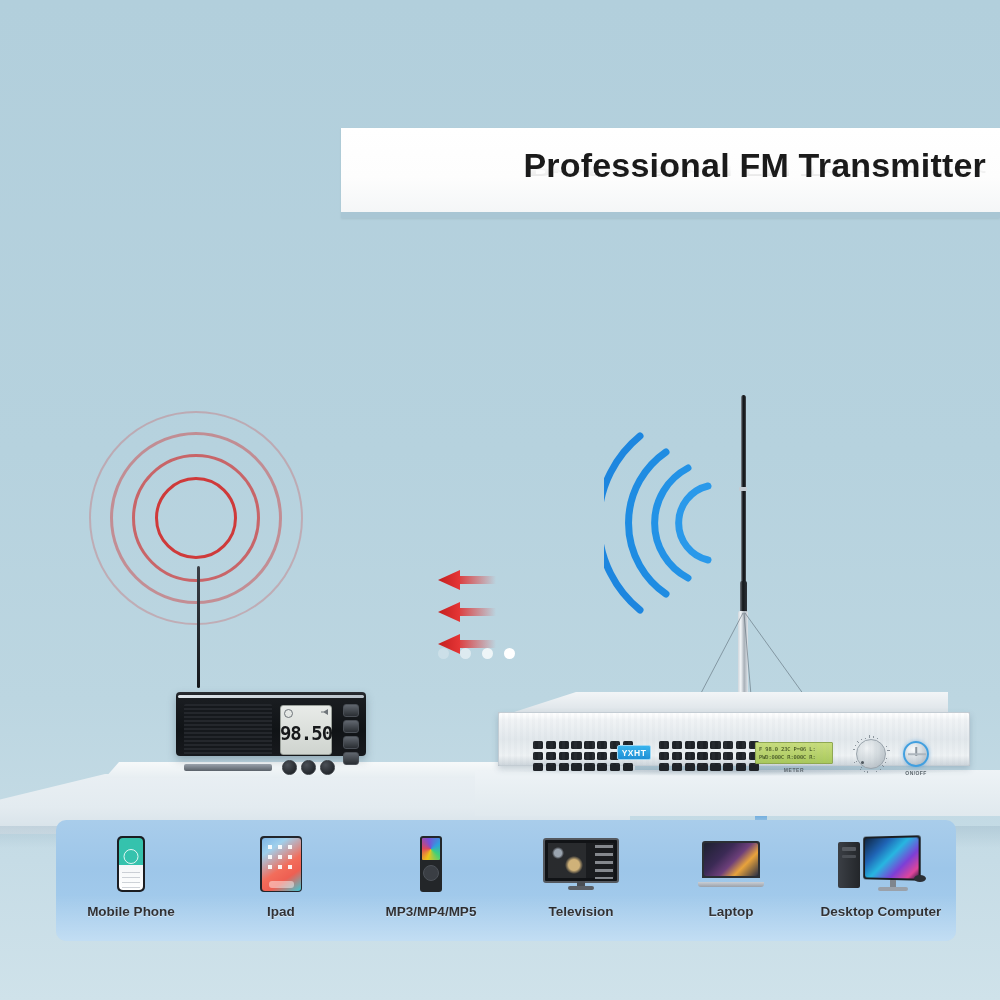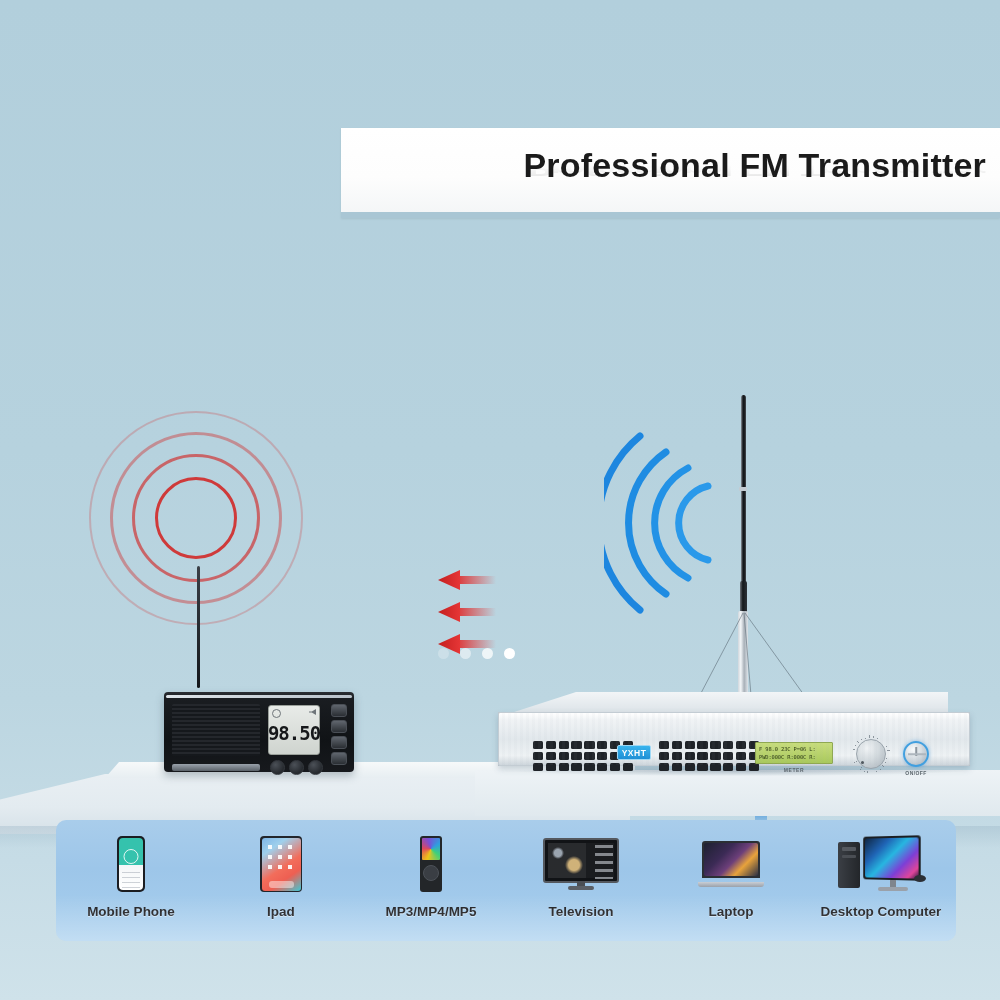--- a/index.html
+++ b/index.html
@@ -149,21 +149,21 @@
     background:linear-gradient(135deg,#0f2744 0%,#1f64b5 28%,#27b6e0 48%,#7c3fd6 70%,#e0459a 88%,#2a1840 100%);}
   .desk-stand{position:absolute;left:52px;bottom:4px;width:6px;height:8px;background:#7f858d;}
   .desk-foot{position:absolute;left:40px;bottom:1px;width:30px;height:4px;background:#9aa1aa;border-radius:2px;}
   .desk-mouse{position:absolute;right:-2px;bottom:10px;width:12px;height:7px;border-radius:50%;background:#2b2f35;}
 
   
   .radio{position:absolute;left:164px;top:686px;width:190px;height:98px;}
   .radio-ant{position:absolute;left:33px;top:-120px;width:3px;height:122px;
     background:linear-gradient(180deg,#3a3f46,#14171b);border-radius:2px;}
   .radio-body{
-    position:absolute;left:0;top:6px;width:190px;height:80px;border-radius:4px;
+    position:absolute;left:12px;top:6px;width:190px;height:64px;border-radius:4px;
     background:linear-gradient(180deg,#2b2e33 0%,#1a1d21 8%,#101316 60%,#17191d 100%);
     box-shadow:0 4px 8px rgba(60,80,95,.35);
   }
   .radio-top-strip{position:absolute;left:2px;top:3px;width:186px;height:3px;background:linear-gradient(90deg,#dfe5ea,#b9c2ca);border-radius:2px;}
   .radio-speaker{
     position:absolute;left:8px;top:12px;width:88px;height:52px;border-radius:2px;
     background:repeating-linear-gradient(180deg,#24272c 0 2px,#15181c 2px 4px);
   }
   .radio-bar{position:absolute;left:8px;top:72px;width:88px;height:7px;border-radius:2px;
     background:linear-gradient(180deg,#9aa2ab,#5a6169);}

